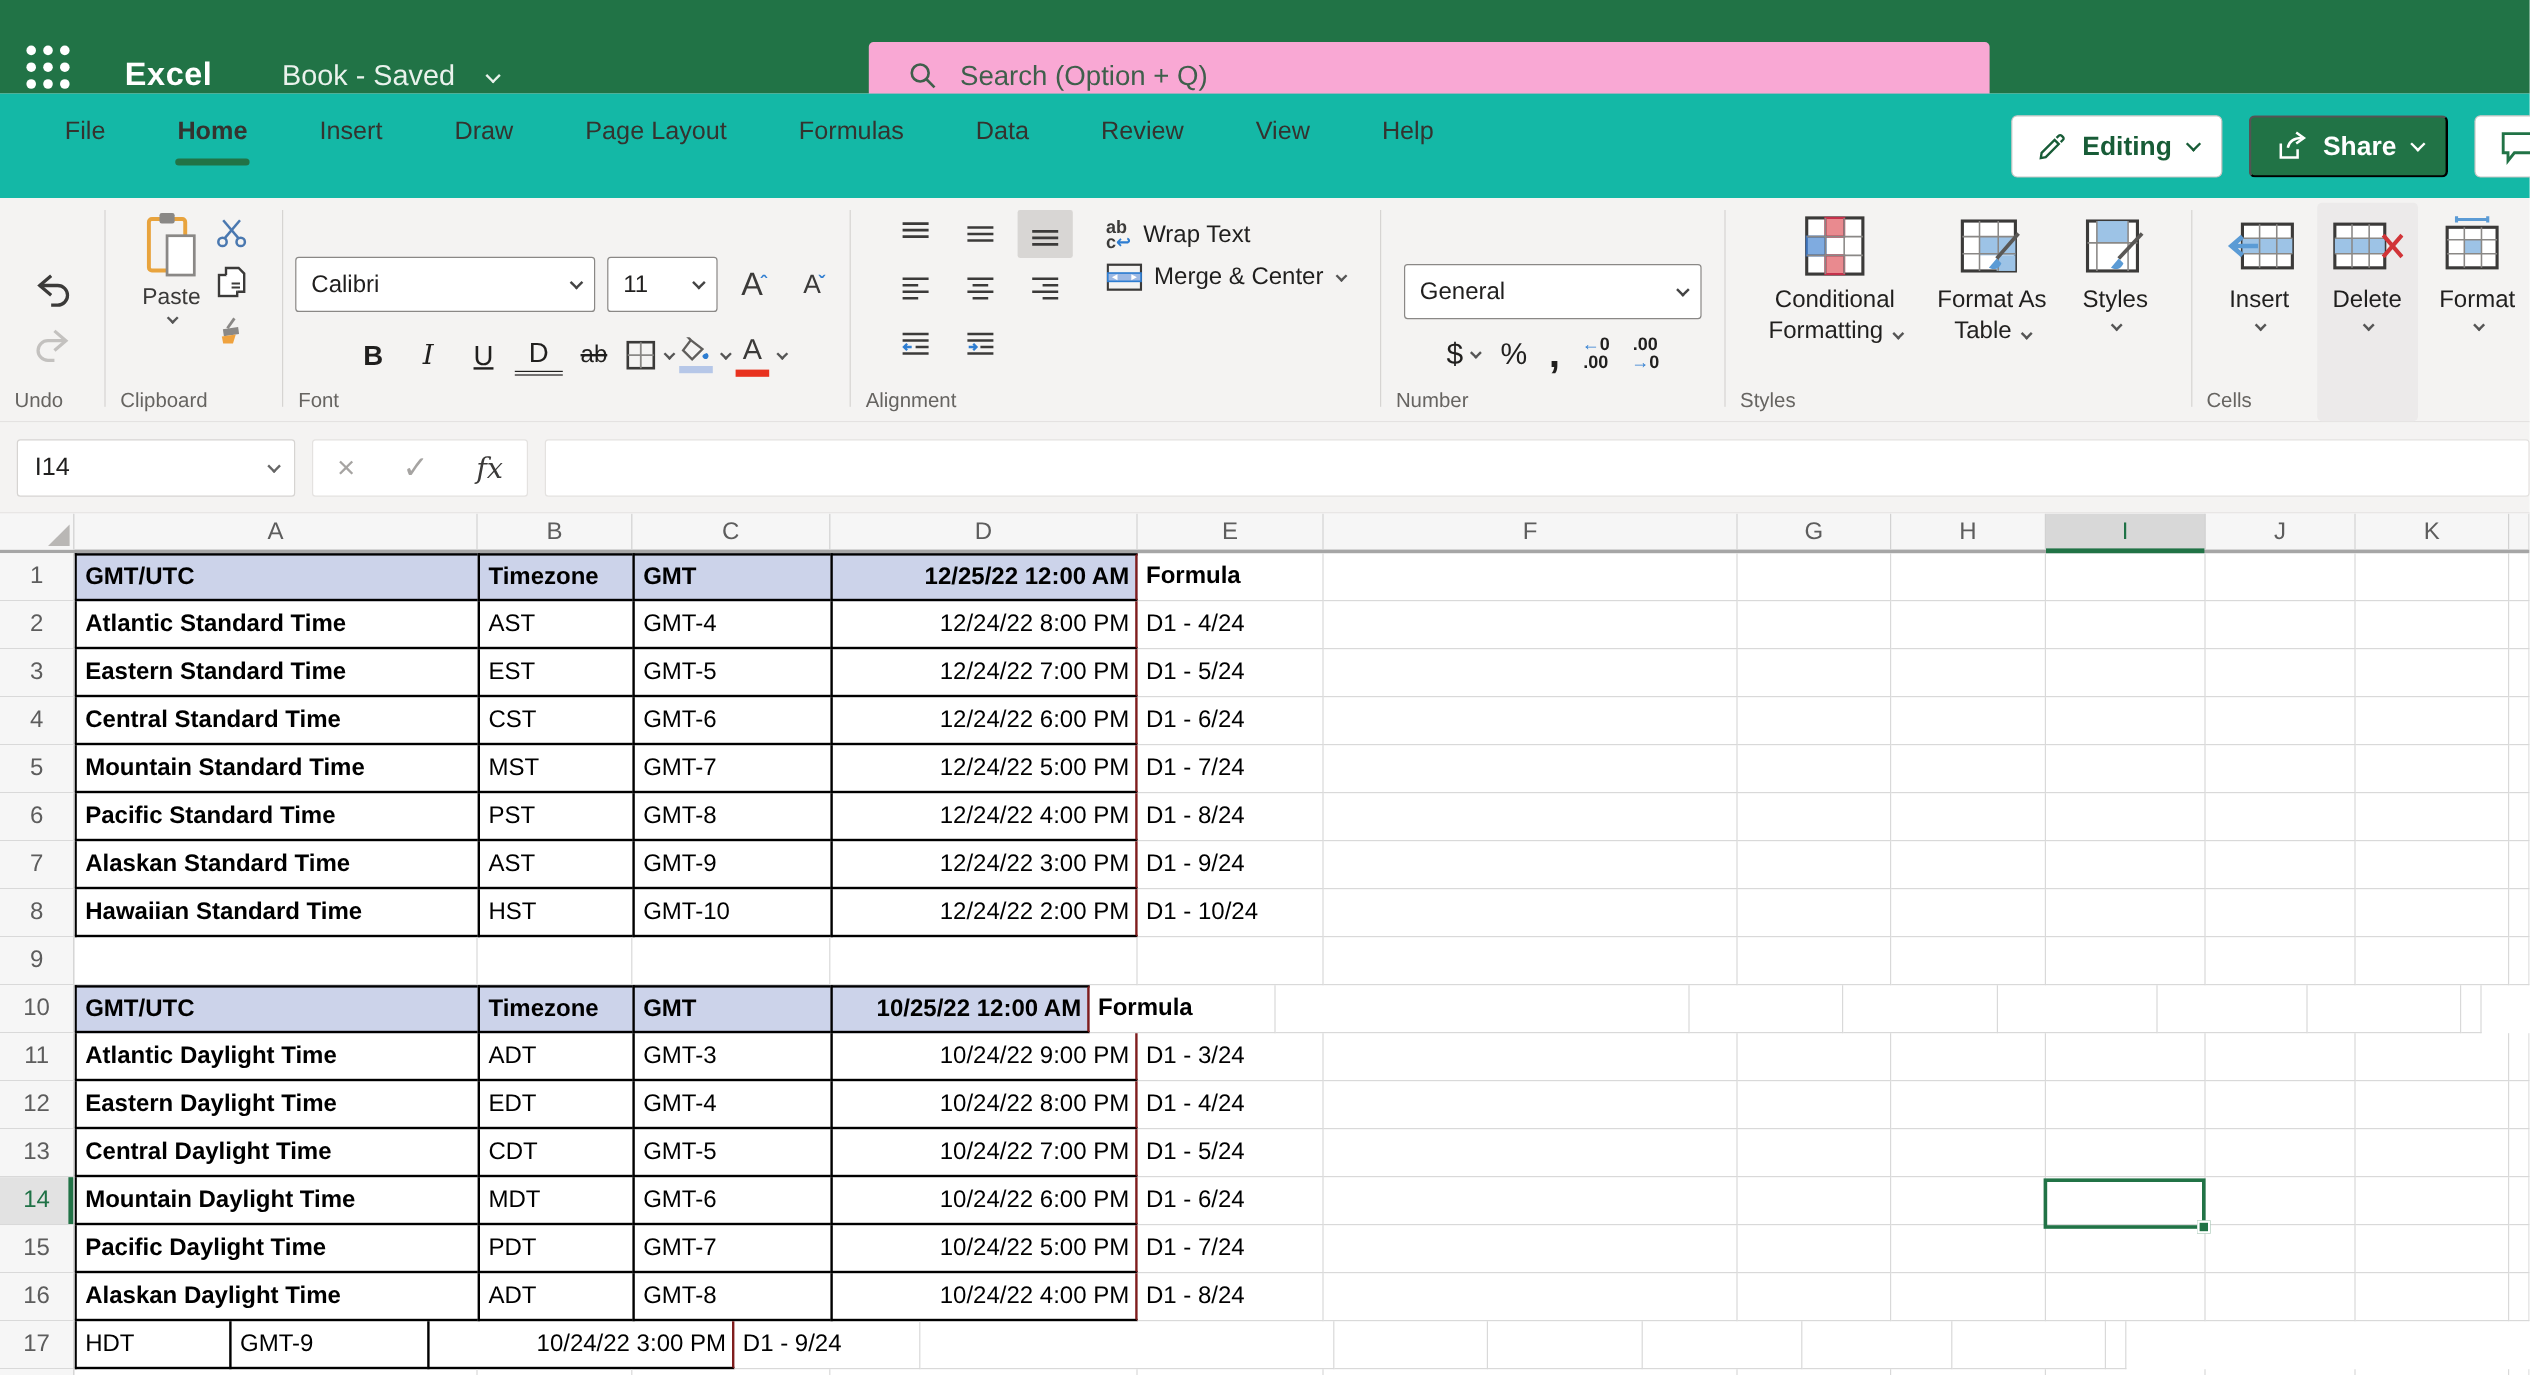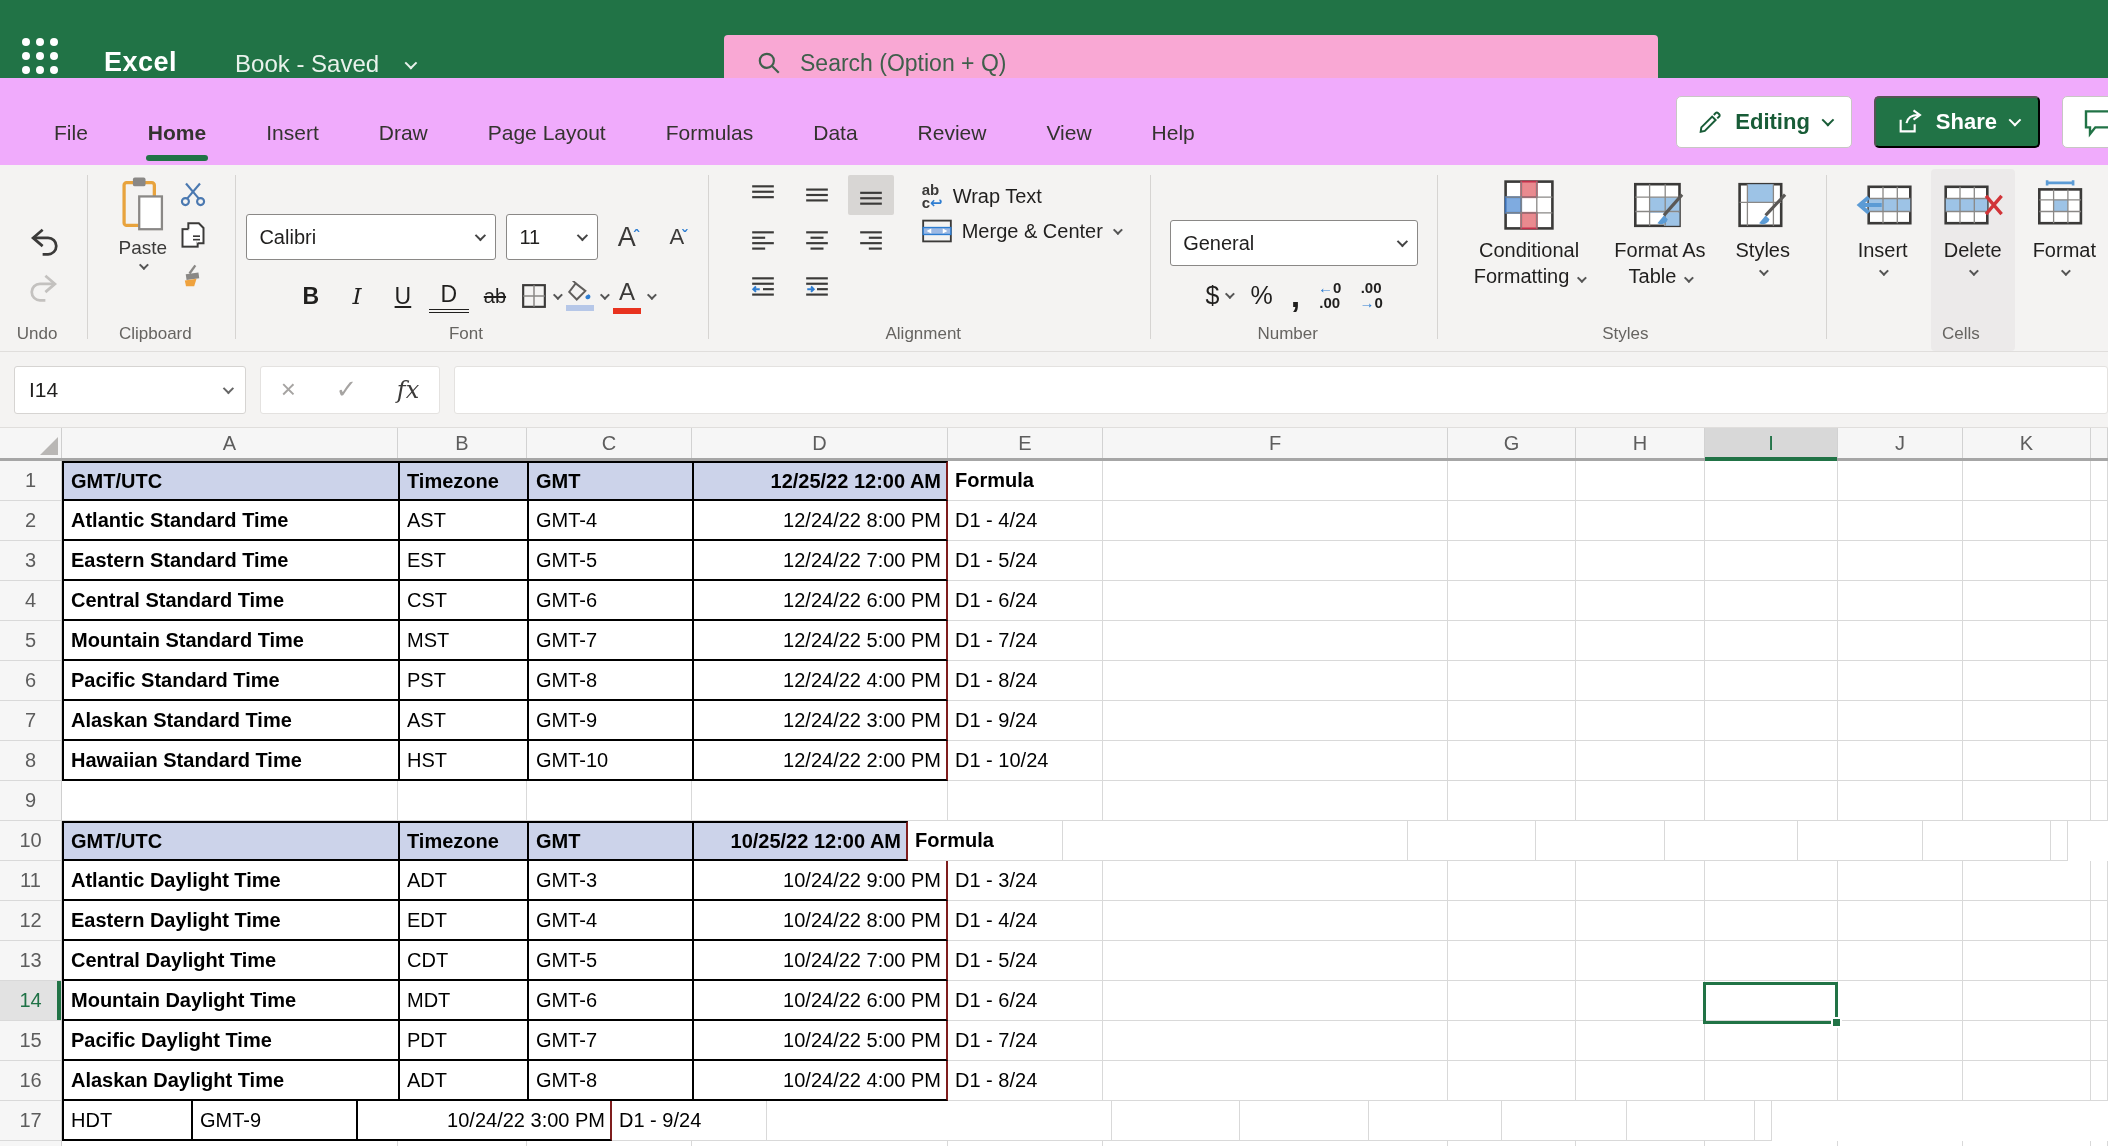--- a/index.html
+++ b/index.html
@@ -17,40 +17,40 @@
   .chev { display:inline-block; width:9px; height:9px; border-right:2px solid currentColor;
     border-bottom:2px solid currentColor; transform:rotate(45deg) translateY(-2px); }
   .searchbox { position:absolute; left:724px; top:11px; width:934px; height:56px;
     background:#f9a8d4; border-radius:4px; display:flex; align-items:center;margin-top:24px; }
   .searchbox svg { margin-left:32px; }
   .searchbox input { flex:1; height:100%; border:0; outline:0; background:transparent;
     font-size:23px; color:#2f5140; padding-left:18px; font-family:inherit; }
   .searchbox input::placeholder { color:#3f5f4b; opacity:1; }
 
   
-  #tabrow { top:78px; height:87px; background:#f0abfc; display:flex; align-items:flex-end; }
+  #tabrow { top:78px; height:87px; background:#14b8a6; display:flex; align-items:flex-start; }
   #tabs { display:flex; align-items:center; margin-left:24px; gap:0; }
   .tab { position:relative; font-size:21px; color:#34332f; padding:20px 30px; cursor:pointer; white-space:nowrap; }
   .tab.active { font-weight:700; }
   .tab.active::after { content:""; position:absolute; left:28px; right:28px; bottom:4px;
     height:6px; border-radius:3px; background:#217346; }
   #tabrow-right { position:absolute; right:0; top:0; height:100%; display:flex; align-items:center; gap:22px; padding-right:0; }
   .btn-editing { display:flex; align-items:center; gap:12px; background:#fff; border:1px solid #c8c6c4;
     border-radius:5px; height:52px; padding:0 20px; color:#185c37; font-size:22px; font-weight:700; cursor:pointer; }
   .btn-share { display:flex; align-items:center; gap:12px; background:#217346; border-radius:5px;
     height:52px; padding:0 20px; color:#fff; font-size:22px; font-weight:700; cursor:pointer; }
   .btn-comment { display:flex; align-items:center; background:#fff; border:1px solid #c8c6c4;
     border-radius:5px; height:52px; padding:0 18px; cursor:pointer; margin-right:-26px; }
 
   
   #ribbon { top:165px; height:187px; background:#f4f3f2; border-bottom:1px solid #e0dedc;
     display:flex; align-items:stretch; }
   .group { position:relative; display:flex; justify-content:center; }
-  .grouplabel { position:absolute; bottom:7px; left:0; right:13px; text-align:center;
-    font-size:17px; color:#666461; }
+  .grouplabel { position:absolute; bottom:7px; left:0; right:13px; 
+    font-size:17px; color:#666461;padding-left:12px; }
   .vdiv { width:1px; background:#d6d4d2; margin:10px 0 12px; flex:0 0 1px; }
   .icbtn { display:flex; align-items:center; justify-content:center; cursor:pointer; color:#3b3a39; }
 
   
   .g-undo { width:90px; flex-direction:column; align-items:center; padding-top:14px; gap:16px; }
   
   .g-clip { width:152px; padding-top:10px; gap:10px; }
   .paste { display:flex; flex-direction:column; align-items:center; cursor:pointer; }
   .paste .lbl { font-size:19px; color:#3b3a39; margin-top:4px; }
   .clipsmall { display:flex; flex-direction:column; gap:14px; padding-top:6px; }

